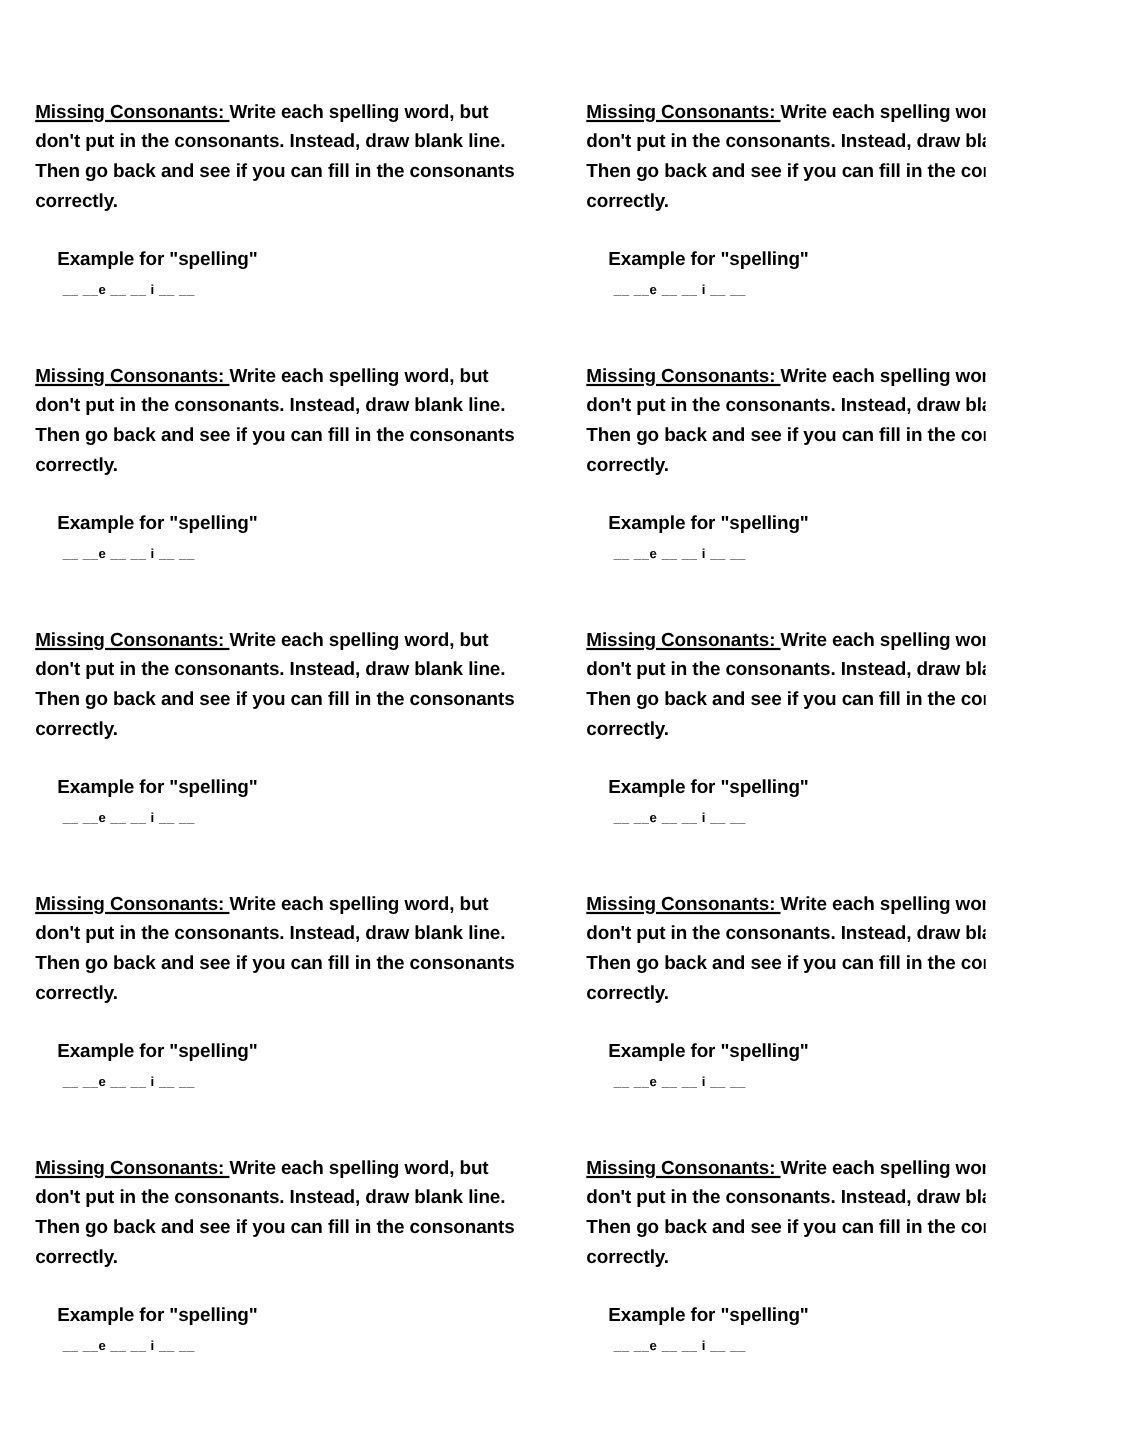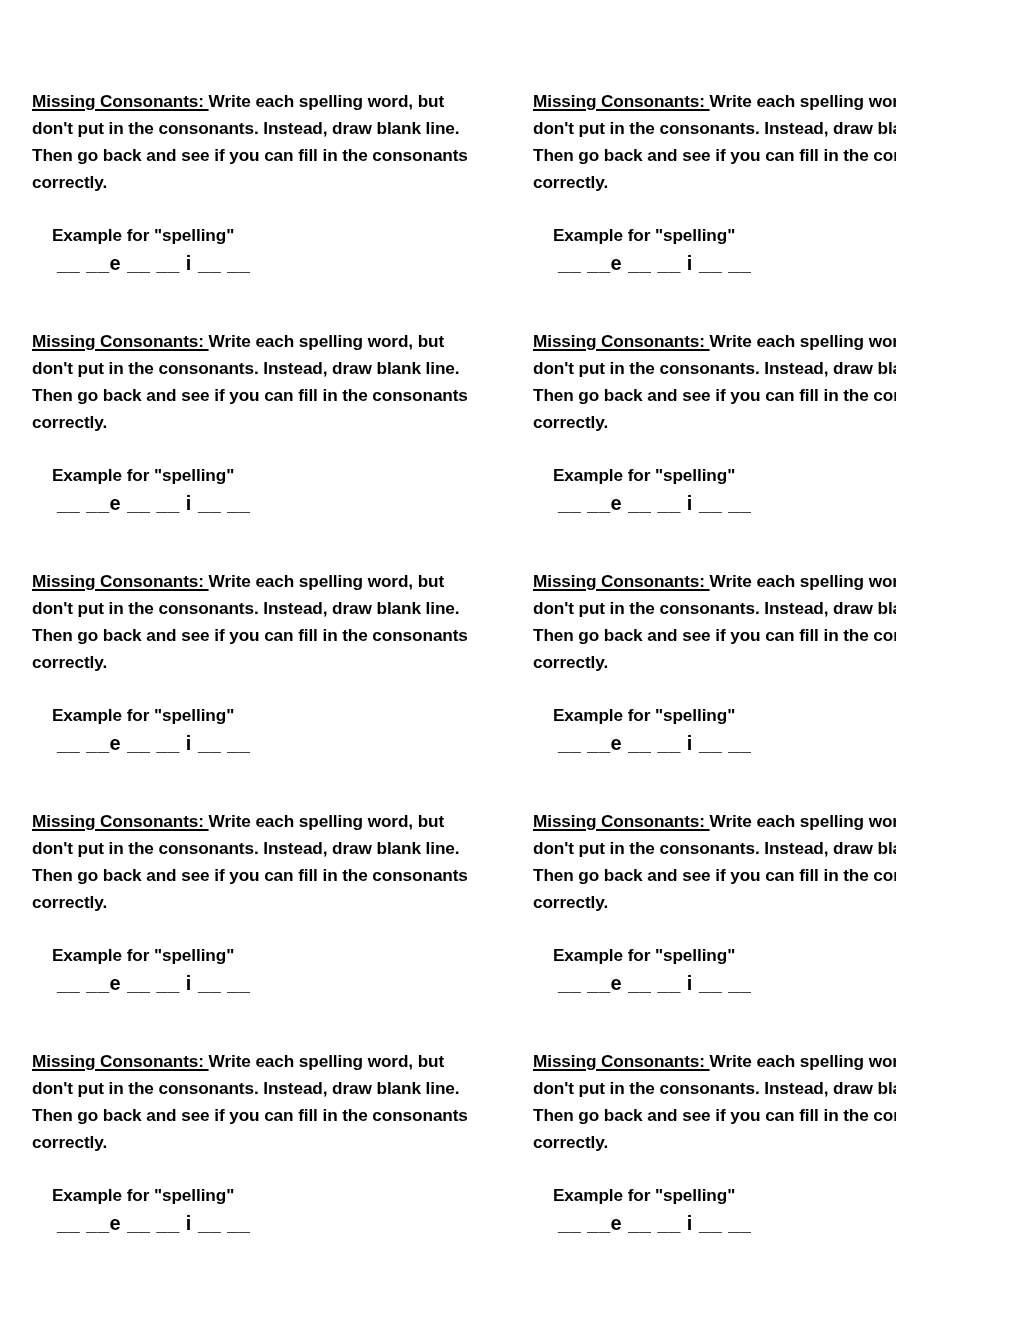--- a/index.html
+++ b/index.html
@@ -64,21 +64,21 @@
 
   .example-heading {
     font-size: 17.2px;
     font-weight: bold;
     line-height: 27px;
     letter-spacing: -0.1px;
     margin: 0 0 0 20px;
   }
 
   .example-blanks {
-    font-size: 20px;
+    font-size: 12px;
     font-weight: bold;
     line-height: 27px;
     letter-spacing: 0.5px;
     margin: 1px 0 0 25px;
     white-space: pre;
   }
 </style>
 </head>
 <body>
 

